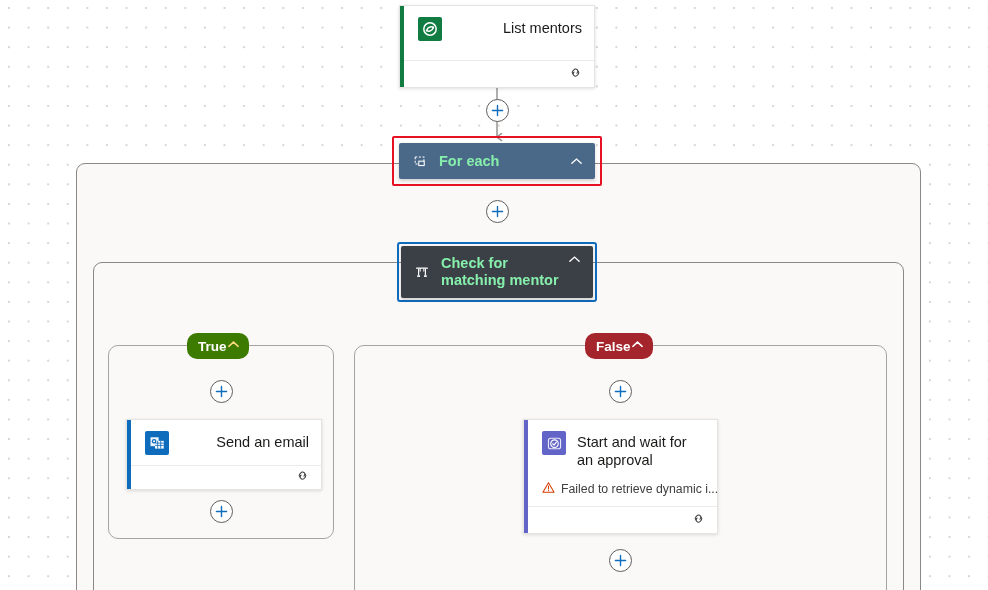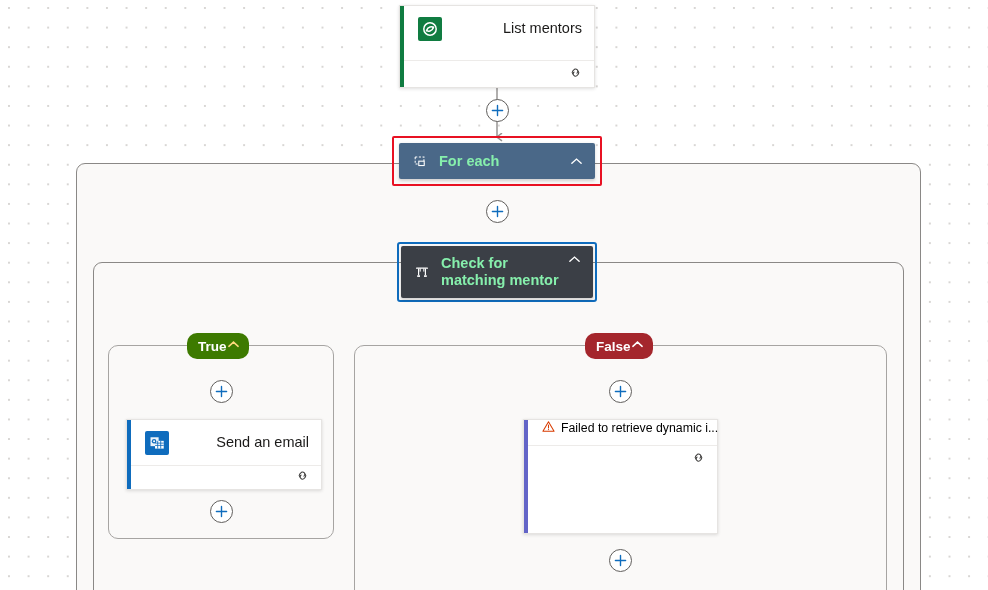--- a/index.html
+++ b/index.html
@@ -61,21 +61,21 @@
     font-size: 14.5px;
     color: #1b1a19;
     line-height: 18px;
     padding-top: 2px;
     max-width: 150px;
   }
   .card .cwarn {
     display: flex; align-items: center; gap: 6px;
     padding: 0 12px 9px 18px;
     font-size: 12.3px;
-    color: #000000;
+    color: #404040;
     white-space: nowrap;
   }
   .card .cfoot {
     border-top: 1px solid #edebe9;
     height: 27px;
     display: flex; align-items: center; justify-content: flex-end;
     padding-right: 11px;
   }
 
   .appicon {
@@ -300,20 +300,30 @@
   </div>
 
   <div class="plus" style="left:609px; top:380px;">
     <svg width="13" height="13" viewBox="0 0 14 14">
       <path d="M7,1.5 L7,12.5 M1.5,7 L12.5,7" stroke="#0f6cbd" stroke-width="1.5" stroke-linecap="round"></path>
     </svg>
   </div>
 
   <div class="card" style="left:523px; top:419px; width:195px; height:115px;">
     <div class="accent" style="background:#6264c7;"></div>
+    <div class="cbody" style="padding-bottom:4px;">
+      <span class="appicon" style="background:#6264c7;">
+        <svg width="17" height="17" viewBox="0 0 18 18">
+          <rect x="2.6" y="3.4" width="12.8" height="11.2" rx="2.2" fill="none" stroke="#ffffff" stroke-width="1.2" opacity=".85"></rect>
+          <circle cx="9" cy="9.2" r="4" fill="none" stroke="#ffffff" stroke-width="1.2"></circle>
+          <path d="M7.1,9.3 L8.5,10.7 L11,7.6" fill="none" stroke="#ffffff" stroke-width="1.3" stroke-linecap="round" stroke-linejoin="round"></path>
+        </svg>
+      </span>
+      <span class="ctitle">Start and wait for an approval</span>
+    </div>
     <div class="cwarn">
       <span>
         <svg width="13" height="13" viewBox="0 0 14 14">
           <path d="M7,1.8 L13,12.2 L1,12.2 Z" fill="none" stroke="#d83b01" stroke-width="1.1" stroke-linejoin="round"></path>
           <path d="M7,5.4 L7,8.6" stroke="#d83b01" stroke-width="1.1" stroke-linecap="round"></path>
           <circle cx="7" cy="10.3" r=".65" fill="#d83b01"></circle>
         </svg>
       </span>
       <span>Failed to retrieve dynamic i...</span>
     </div>

